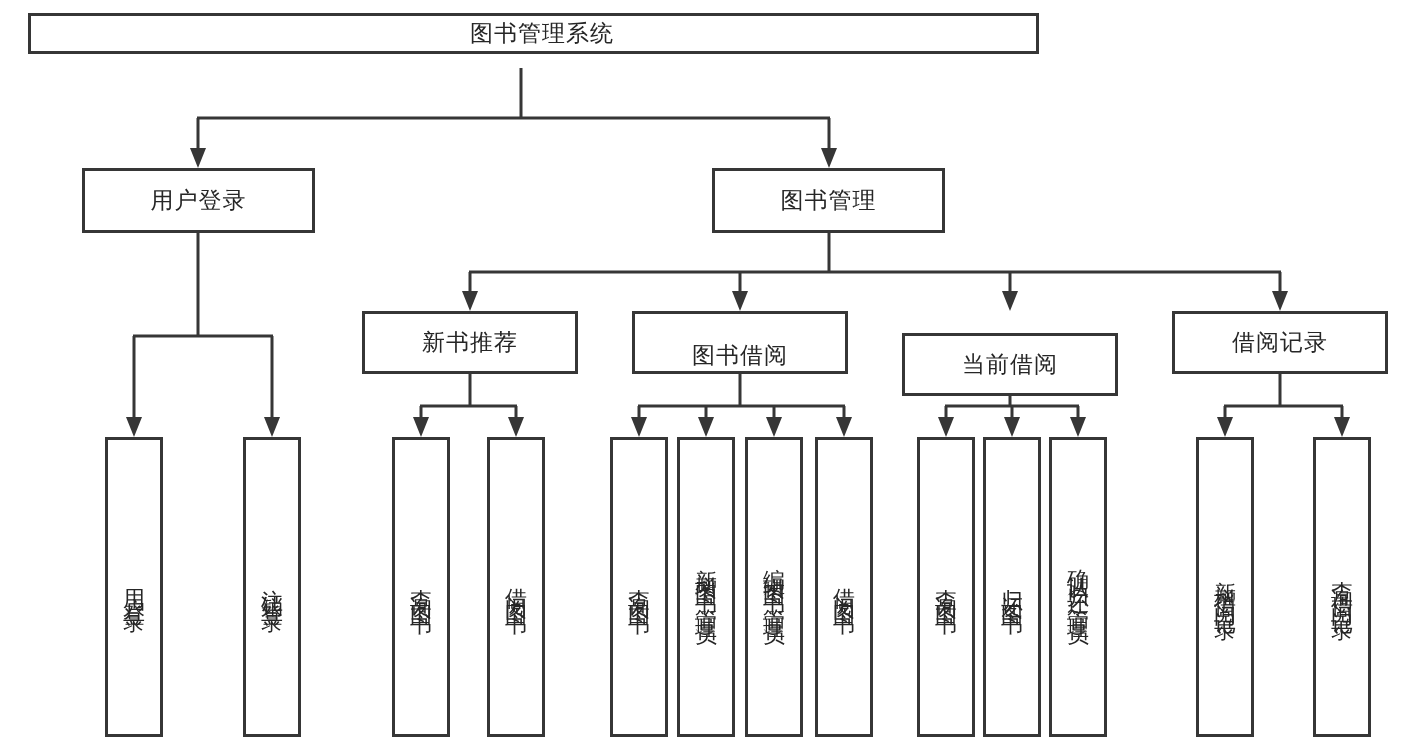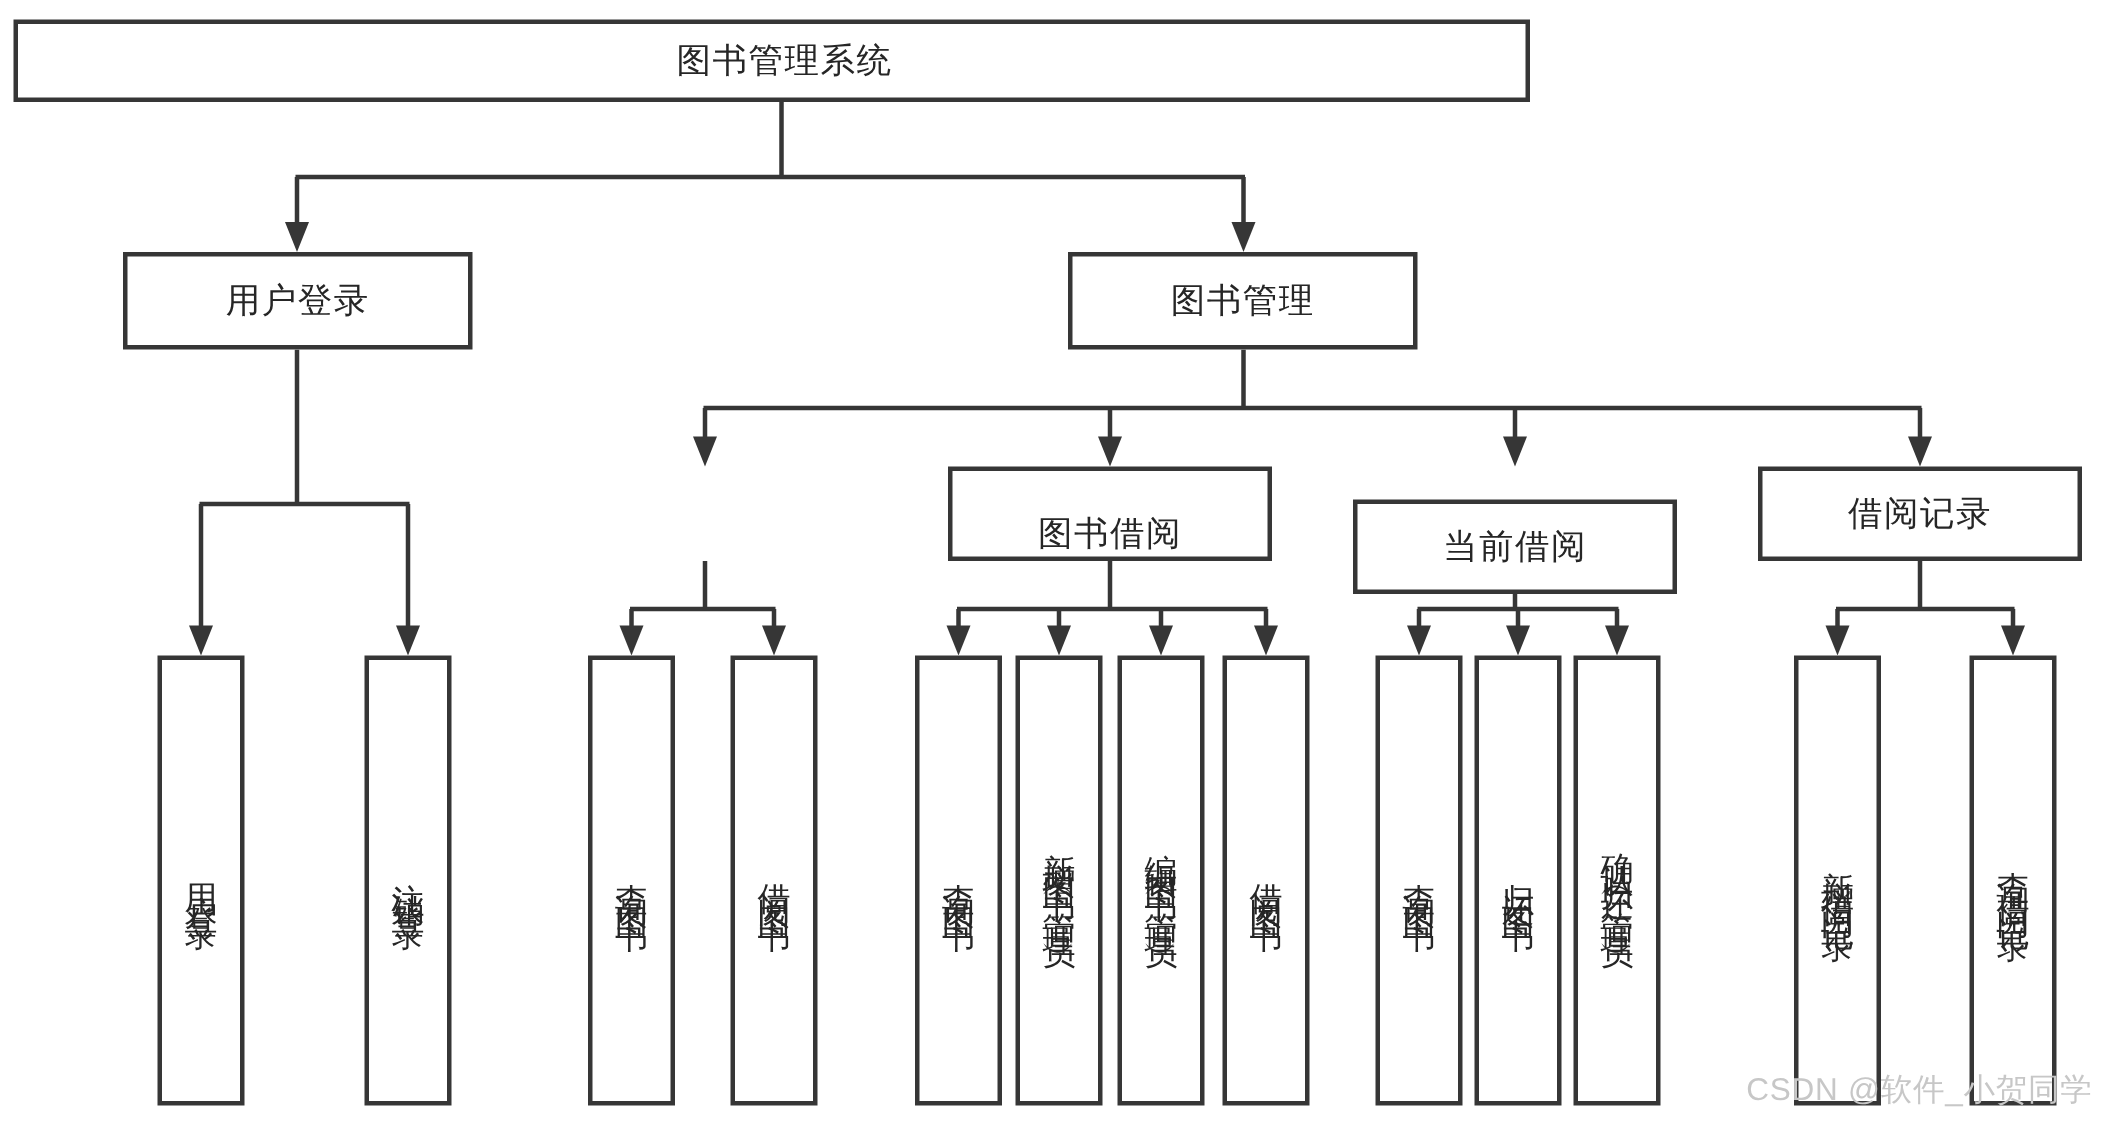--- a/index.html
+++ b/index.html
@@ -25,21 +25,21 @@
     white-space:nowrap;
   }
   .node.leaf{font-size:22px;}
   .leaf .vtext{
     writing-mode:vertical-rl;
     text-orientation:mixed;
     letter-spacing:8px;
     white-space:nowrap;
   }
   
-  .n-root{left:9px;top:13px;width:1011px;height:55px;padding-left:17px;}
+  .n-root{left:28px;top:13px;width:1011px;height:41px;padding-left:17px;}
   
   .n-user-login{left:82px;top:168px;width:233px;height:65px;}
   .n-book-mgmt{left:712px;top:168px;width:233px;height:65px;}
   
   .n-l3{top:311px;width:216px;height:63px;}
   .n-new-book-rec{left:362px;}
   .n-book-borrow{left:632px;align-items:flex-end;}
   .n-current-borrow{left:902px;margin-top:22px;}
   .n-borrow-records{left:1172px;}
   
@@ -108,20 +108,23 @@
     <span>图书管理系统</span>
   </div>
 
   <div class="node n-user-login">
     <span>用户登录</span>
   </div>
   <div class="node n-book-mgmt">
     <span>图书管理</span>
   </div>
 
+  <div class="node n-l3 n-new-book-rec">
+    <span>新书推荐</span>
+  </div>
   <div class="node n-l3 n-book-borrow">
     <span>图书借阅</span>
   </div>
   <div class="node n-l3 n-current-borrow">
     <span>当前借阅</span>
   </div>
   <div class="node n-l3 n-borrow-records">
     <span>借阅记录</span>
   </div>
 
@@ -162,15 +165,14 @@
     <span class="vtext">确认归还（管理员）</span>
   </div>
 
   <div class="node leaf lf-5a">
     <span class="vtext">新增借阅记录</span>
   </div>
   <div class="node leaf lf-5b">
     <span class="vtext">查询借阅记录</span>
   </div>
 
-  <div class="watermark">CSDN @软件_小贺同学</div>
 
 </div>
 
 </body></html>

